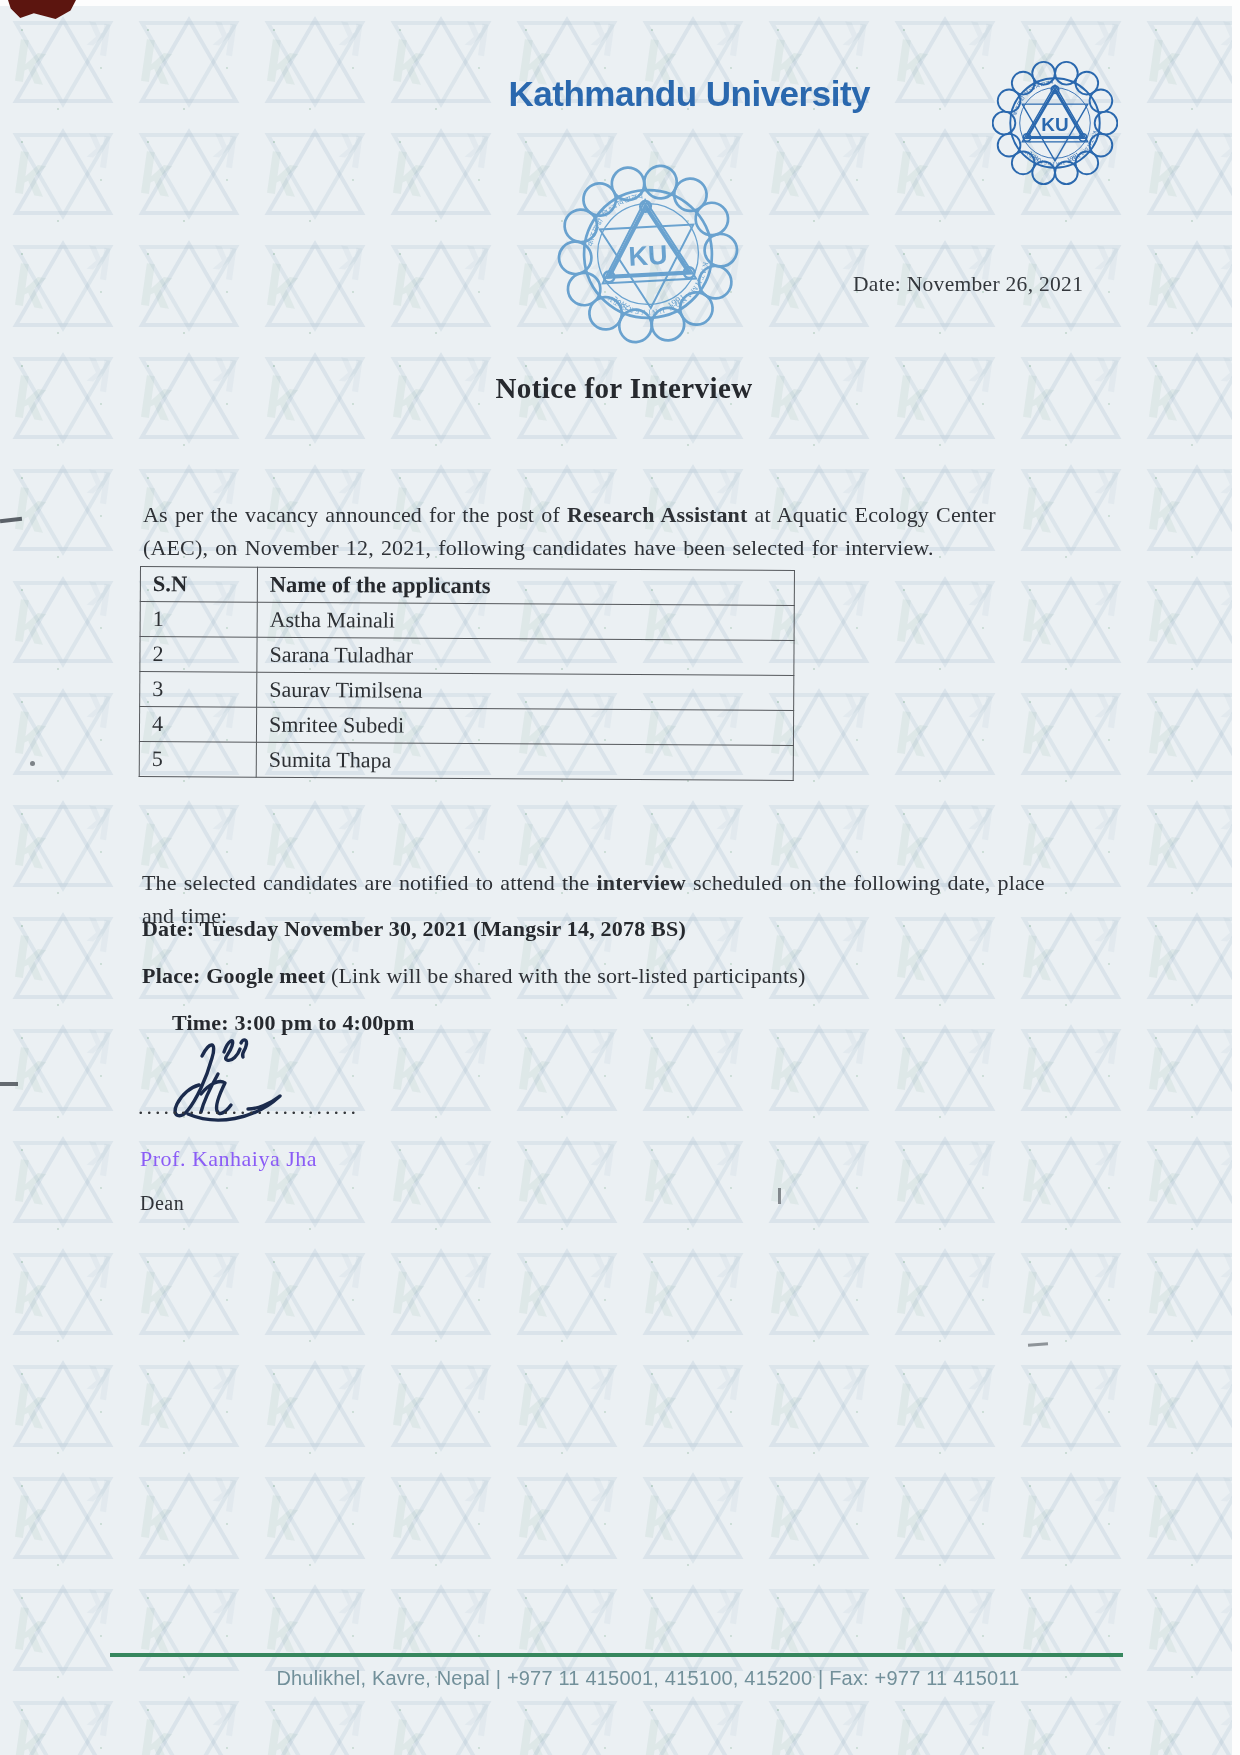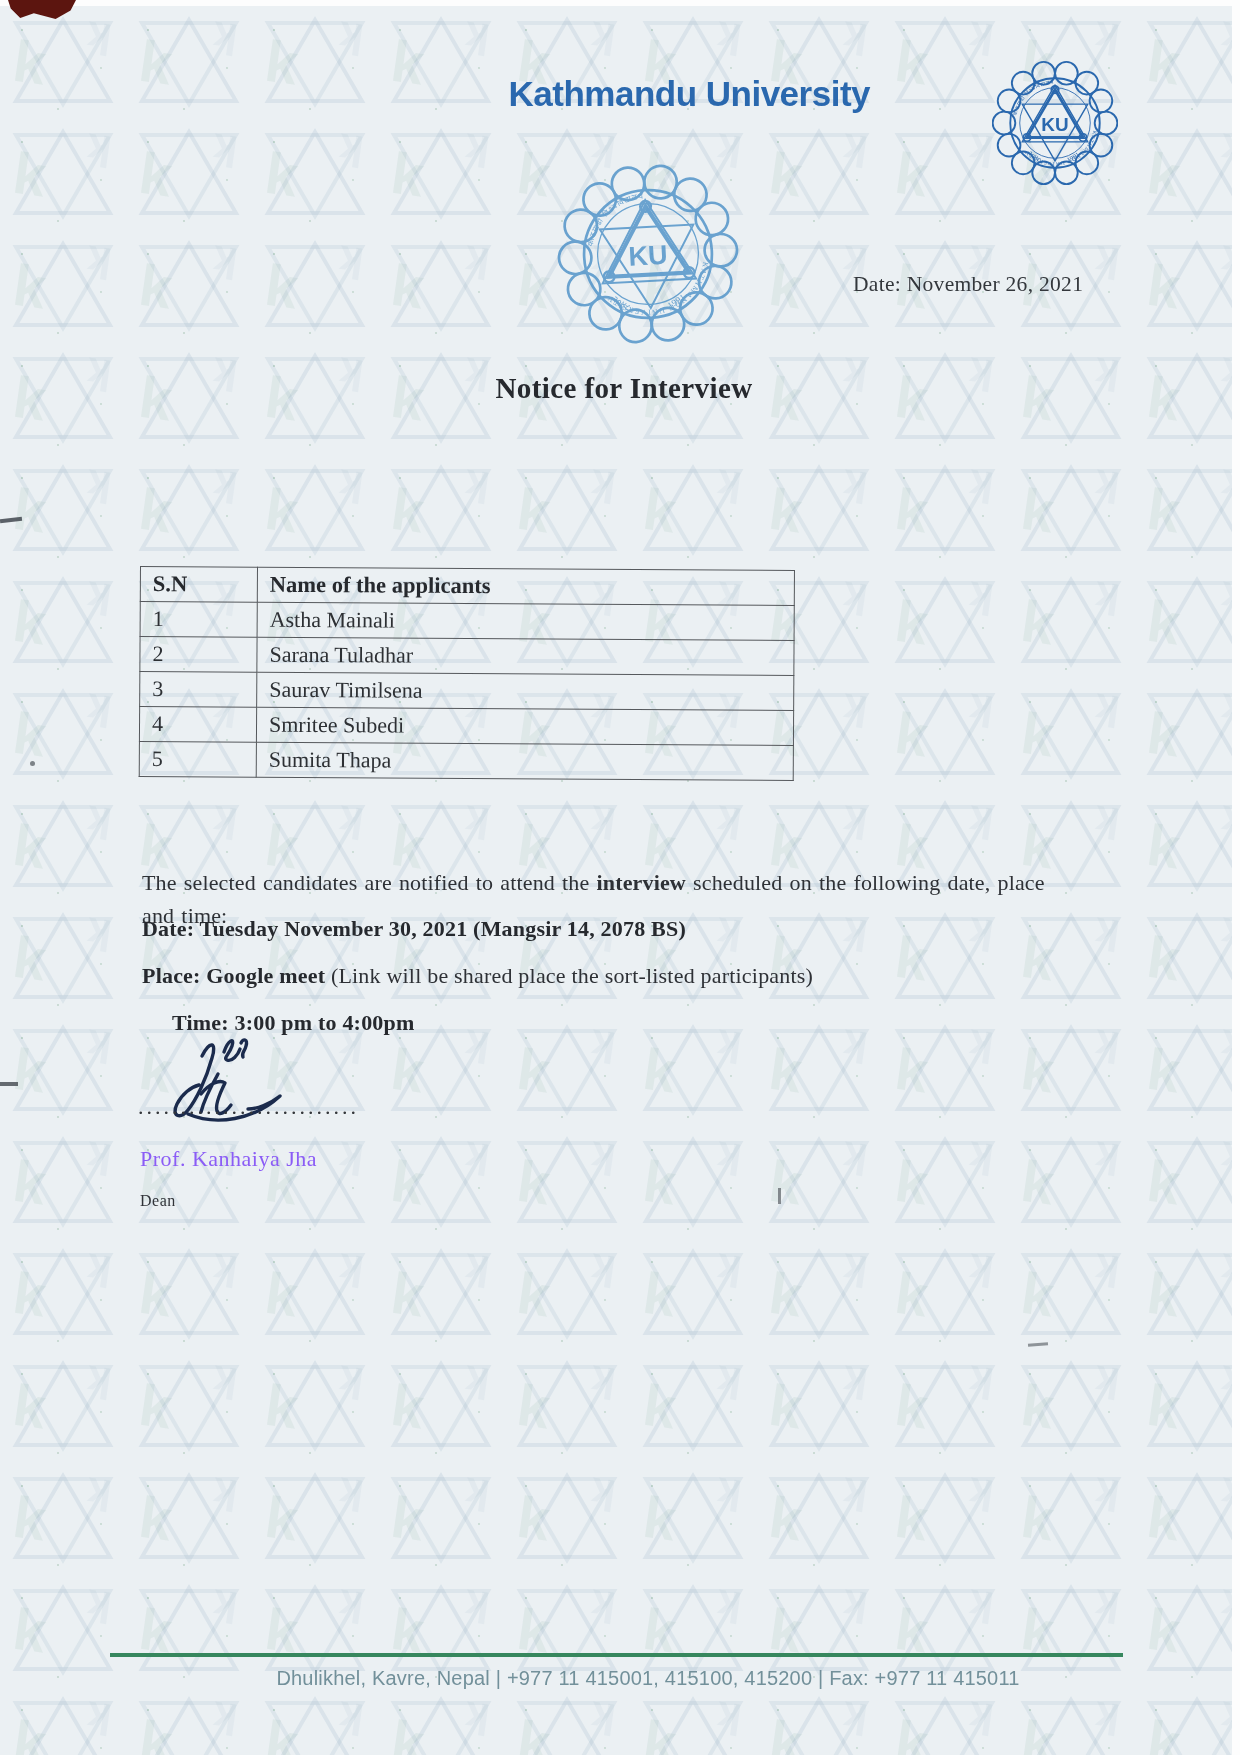--- a/index.html
+++ b/index.html
@@ -44,21 +44,21 @@
 
   .sched{left:142px;top:0;font-size:22px;font-weight:bold;color:#26292e;letter-spacing:.2px;}
   .sched .normal{font-weight:normal;color:#2e3136;}
   .sched-date{top:910px;}
   .sched-place{top:957px;}
   .sched-time{top:1004px;margin-left:30px;}
 
   .sig-svg{left:158px;top:1026px;}
   .sig-dots{left:138px;top:1088px;font-size:22px;letter-spacing:3px;color:#34373b;}
   .sig-name{left:140px;top:1140px;font-size:22px;color:#8b5cf6;letter-spacing:.5px;}
-  .sig-role{left:140px;top:1186px;font-size:16px;color:#303338;letter-spacing:.5px;}
+  .sig-role{left:140px;top:1186px;font-size:20px;color:#303338;letter-spacing:.5px;}
 
   .footer-rule{left:110px;top:1647px;width:1013px;height:3.5px;background:#37875e;}
   .footer-line{left:0;width:100%;text-align:center;font-family:"Liberation Sans",sans-serif;
                font-size:20px;color:#72909a;letter-spacing:.2px;margin-left:32px;}
   .footer-1{top:1661px;}
   .footer-2{top:1693px;}
   .footer-line b{color:#68868f;}
 
   
   .blob{left:8px;top:0;width:68px;height:19px;background:#5c150f;
@@ -143,20 +143,21 @@
   </svg>
 
   <svg class="abs logo-stamp" width="184" height="180">
     <use href="#ku-emblem" width="184" height="180"></use>
   </svg>
 
   <div class="abs date-line">Date: November 26, 2021</div>
 
   <div class="abs title">Notice for Interview</div>
 
+  <p class="abs para intro"><span>As per the vacancy announced for the post of </span><b>Research Assistant</b><span> at Aquatic Ecology Center (AEC), on November 12, 2021, following candidates have been selected for interview.</span></p>
 
   <table class="applicants">
     <thead>
       <tr>
         <th class="col-sn">S.N</th>
         <th>Name of the applicants</th>
       </tr>
     </thead>
     <tbody>
       <tr>
@@ -178,21 +179,21 @@
       <tr>
         <td>5</td>
         <td>Sumita Thapa</td>
       </tr>
     </tbody>
   </table>
 
   <p class="abs para notify"><span>The selected candidates are notified to attend the </span><b>interview</b><span> scheduled on the following date, place and time:</span></p>
 
   <div class="abs sched sched-date">Date: Tuesday November 30, 2021 (Mangsir 14, 2078 BS)</div>
-  <div class="abs sched sched-place"><b>Place: Google meet</b><span class="normal"> (Link will be shared place the sort-listed participants)</span></div>
+  <div class="abs sched sched-place"><b>Place: Google meet</b><span class="normal"> (Link will be shared with the sort-listed participants)</span></div>
   <div class="abs sched sched-time">Time: 3:00 pm to 4:00pm</div>
 
   <svg class="abs sig-svg" width="175" height="90" viewBox="0 0 175 90">
     <g fill="none" stroke="#1b2b4d" stroke-width="3.4" stroke-linecap="round" stroke-linejoin="round">
       <path d="M44,24 C52,8 59,10 54,26 C48,48 38,68 30,78 C22,88 13,84 19,72 C24,62 33,55 41,53"></path>
       <path d="M60,42 C51,58 45,72 43,80 M43,62 C51,52 61,47 67,51 C61,63 57,73 59,79 C61,84 67,81 73,73"></path>
       <path d="M66,20 C70,8 77,5 74,14 C71,23 65,26 69,28 C74,30 80,23 82,17 M83,11 C85,6 90,7 88,14 C87,19 83,21 85,25"></path>
       <path d="M30,82 C58,94 96,88 122,64 C112,72 99,77 90,77"></path>
     </g>
   </svg>

